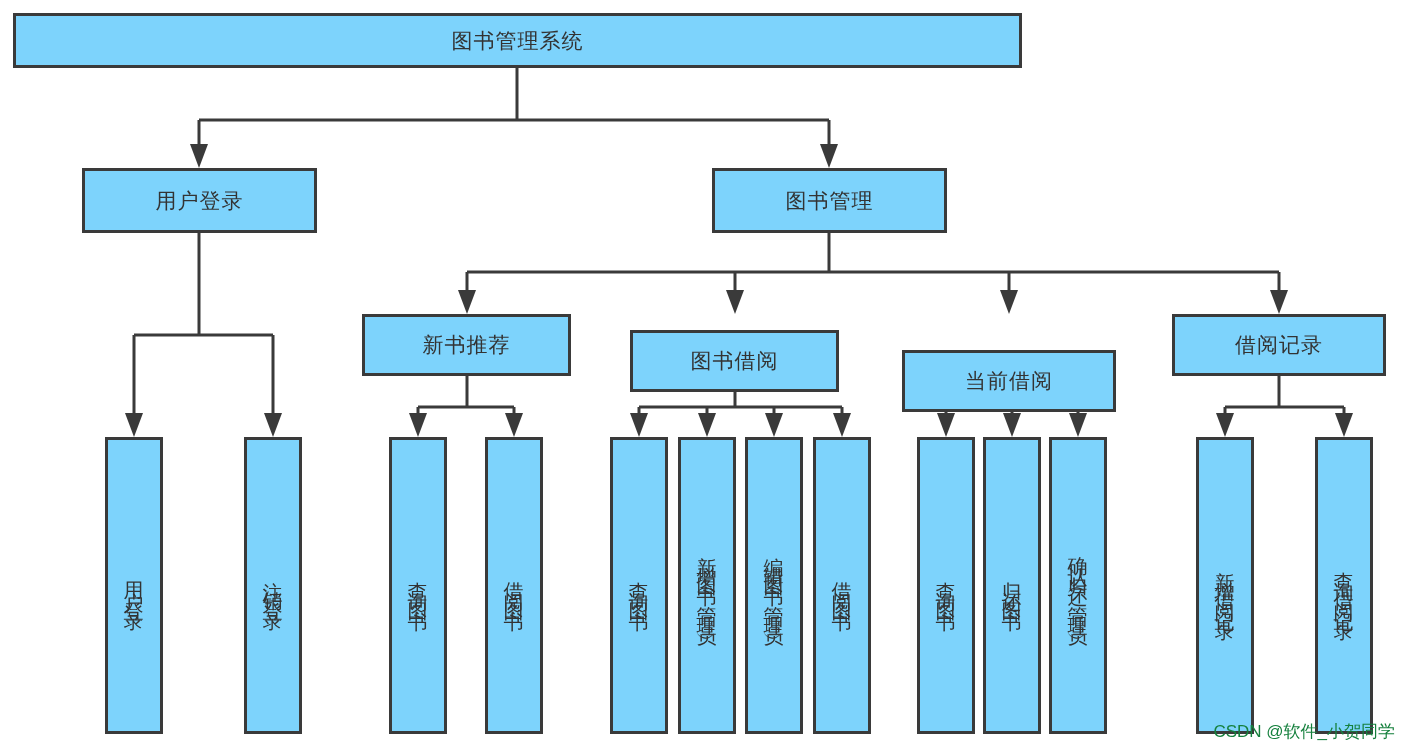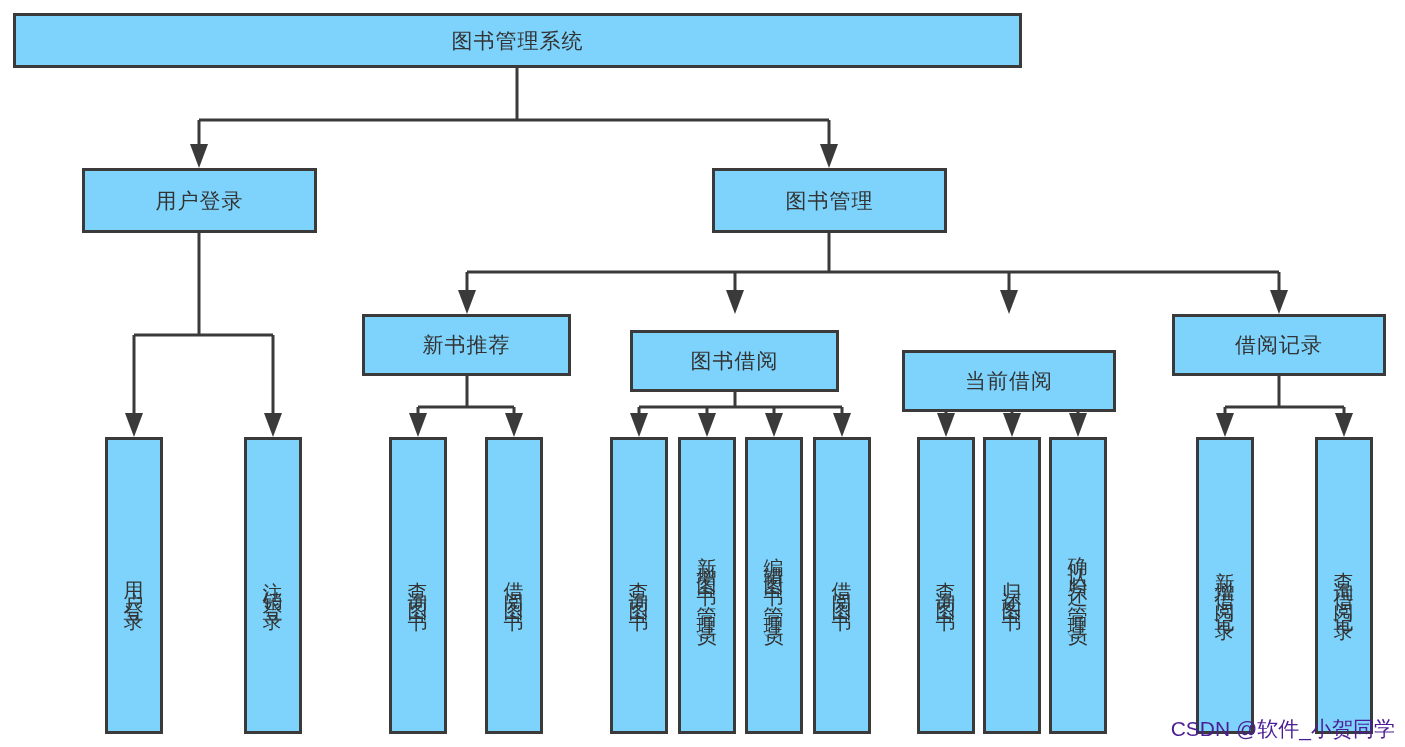--- a/index.html
+++ b/index.html
@@ -44,22 +44,22 @@
     text-orientation: mixed;
     font-size: 20px;
     line-height: 1;
     letter-spacing: 10px;
     white-space: nowrap;
   }
   .watermark {
     position: absolute;
     right: 10px;
     bottom: 4px;
-    font-size: 21px;
-    color: #4c1d95;
+    font-size: 17px;
+    color: #15803d;
     z-index: 3;
     white-space: nowrap;
   }
 </style>
 </head>
 <body>
 
 <div class="canvas">
 
   <svg class="connectors" viewBox="0 0 1405 747" xmlns="http://www.w3.org/2000/svg">

